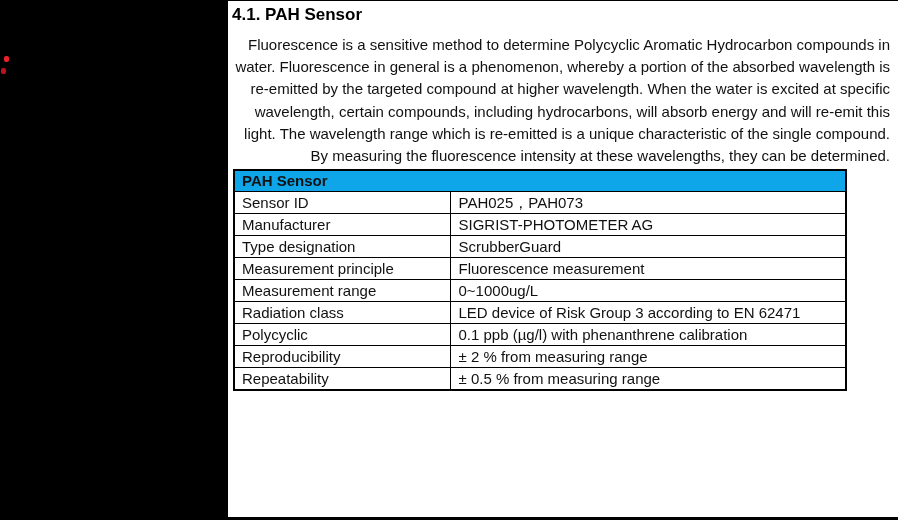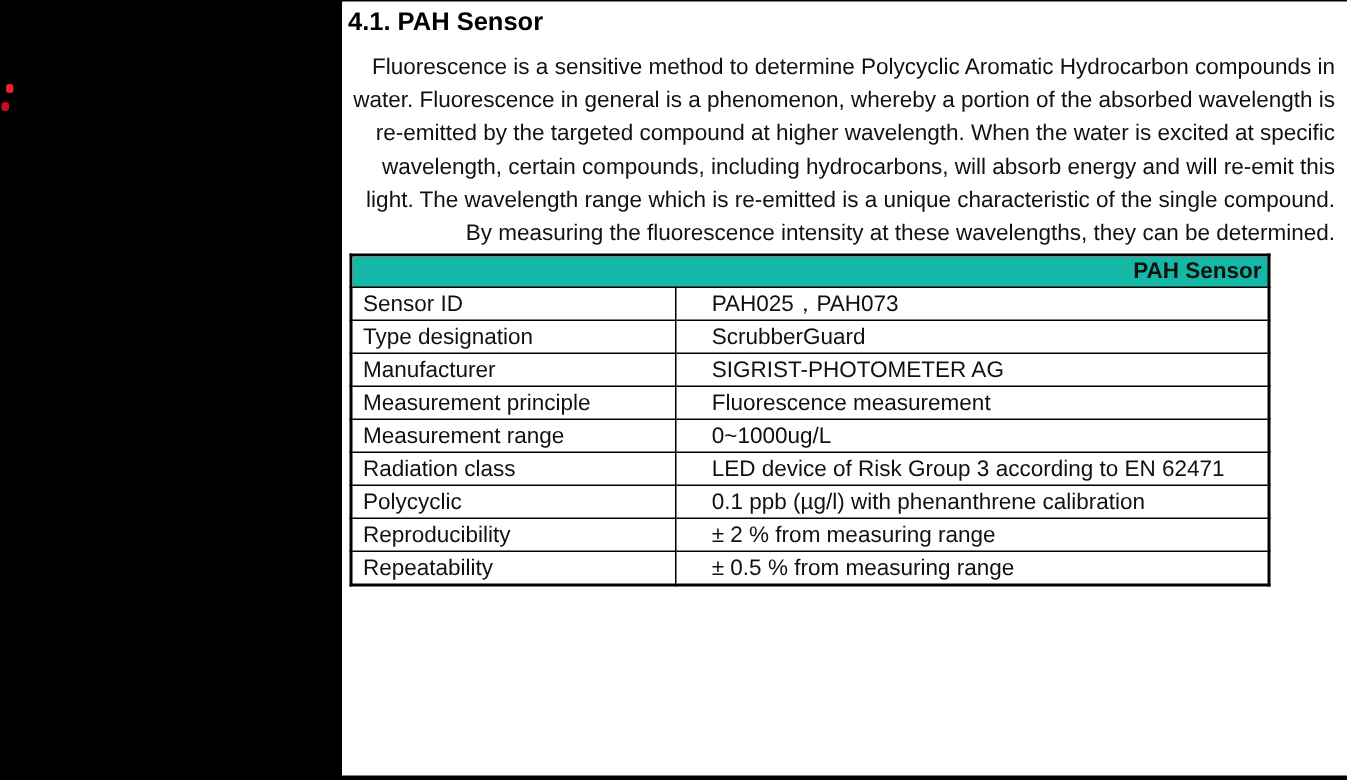--- a/index.html
+++ b/index.html
@@ -68,21 +68,21 @@
     overflow: hidden;
     white-space: nowrap;
   }
   table.spec th.table-title {
     font-weight: bold;
     height: 20px;
     line-height: 20px;
   }
   table.spec col.c1 { width: 216px; }
   table.spec col.c2 { width: 396px; }
-  table.spec td.value-cell { padding-left: 24px; }
+  table.spec td.value-cell { padding-left: 8px; }
   table.spec td.multiline { white-space: normal; }
   table.spec td .justified-line {
     text-align: justify;
     text-align-last: justify;
   }
 </style>
 </head>
 <body>
 
 <div class="stage">
@@ -96,35 +96,35 @@
 
     <div class="body-text">Fluorescence is a sensitive method to determine Polycyclic Aromatic Hydrocarbon compounds in water. Fluorescence in general is a phenomenon, whereby a portion of the absorbed wavelength is re-emitted by the targeted compound at higher wavelength. When the water is excited at specific wavelength, certain compounds, including hydrocarbons, will absorb energy and will re-emit this light. The wavelength range which is re-emitted is a unique characteristic of the single compound. By measuring the fluorescence intensity at these wavelengths, they can be determined.</div>
 
     <table class="spec">
       <colgroup>
           <col class="c1">
           <col class="c2">
         </colgroup>
       <thead>
         <tr>
-          <th class="table-title" colspan="2" style="background: #14b8a6; text-align: right;">PAH Sensor</th>
+          <th class="table-title" colspan="2" style="background: #0ea5e9;">PAH Sensor</th>
         </tr>
       </thead>
       <tbody>
           <tr>
             <td>Sensor ID</td>
             <td class="value-cell">PAH025，PAH073</td>
           </tr>
           <tr>
+            <td>Manufacturer</td>
+            <td class="value-cell">SIGRIST-PHOTOMETER AG</td>
+          </tr>
+          <tr>
             <td>Type designation</td>
             <td class="value-cell">ScrubberGuard</td>
-          </tr>
-          <tr>
-            <td>Manufacturer</td>
-            <td class="value-cell">SIGRIST-PHOTOMETER AG</td>
           </tr>
           <tr>
             <td>Measurement principle</td>
             <td class="value-cell">Fluorescence measurement</td>
           </tr>
           <tr>
             <td>Measurement range</td>
             <td class="value-cell">0~1000ug/L</td>
           </tr>
           <tr>

